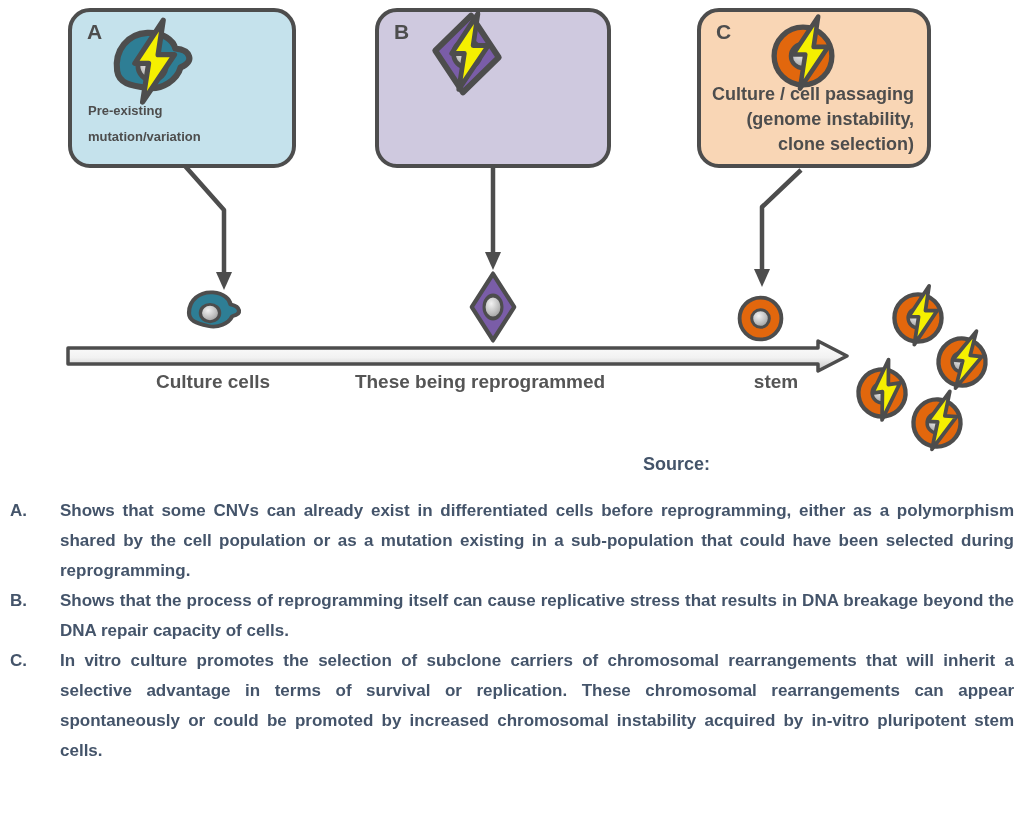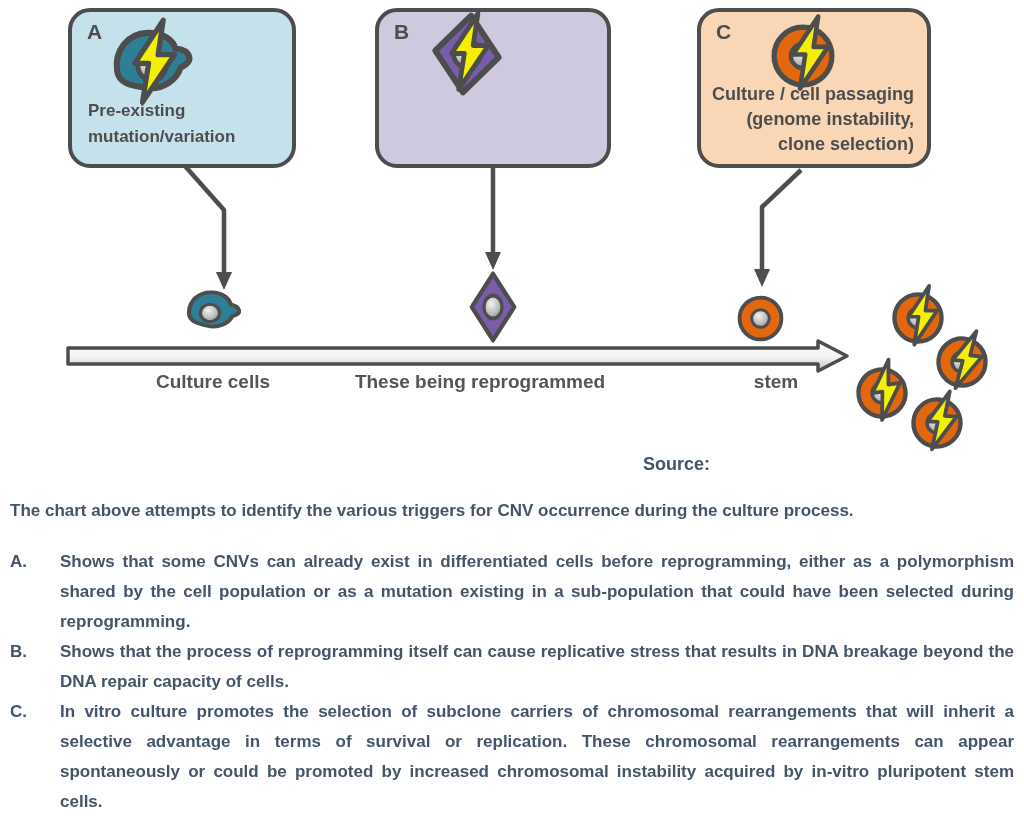--- a/index.html
+++ b/index.html
@@ -25,21 +25,21 @@
   #box-a{left:68px;width:228px;background:var(--c-box-a-bg);}
   #box-b{left:375px;width:236px;background:var(--c-box-b-bg);}
   #box-c{left:697px;width:234px;background:var(--c-box-c-bg);}
   .box-label{position:absolute;left:15px;top:8px;font-size:21px;font-weight:bold;color:var(--c-dark);}
   .box-icon{position:absolute;}
   #box-a .box-icon{left:36px;top:10px;width:88px;height:88px;}
   #box-b .box-icon{left:46px;top:0px;width:84px;height:102px;}
   #box-c .box-icon{left:64px;top:6px;width:76px;height:76px;}
   .box-text{
     position:absolute;font-weight:bold;color:var(--c-dark);
-    white-space:pre-line;line-height:26px;font-size:17px;
+    white-space:pre-line;line-height:26px;font-size:13px;
   }
   #box-a .box-text{left:16px;bottom:14px;}
   #box-b .box-text{left:0;right:0;bottom:20px;text-align:center;}
   #box-c .box-text{left:11px;bottom:7px;font-size:18px;line-height:25px;text-align:right;}
   
   #diagram-svg{position:absolute;left:0;top:0;width:1024px;height:500px;pointer-events:none;}
   .connector{fill:none;stroke:var(--c-dark);stroke-width:4.5;stroke-linejoin:round;}
   .arrowhead{fill:var(--c-dark);}
   .timeline-arrow{fill:url(#tlgrad);stroke:var(--c-dark);stroke-width:3.5;stroke-linejoin:round;}
   .cell{position:absolute;}
@@ -192,21 +192,20 @@
   <svg viewBox="0 0 100 100" style="overflow:visible">
     <use href="#shape-round" class="shape fill-orange"></use>
       <use href="#shape-nucleus" class="nucleus"></use>
       <use href="#shape-bolt" class="bolt" transform="translate(8,-4)"></use>
   </svg>
 </div>
 
 <div id="source-label">Source:</div>
 
 <div id="description">
-  <div class="intro">The chart above attempts to identify the various triggers for CNV occurrence during the culture process.</div>
   <div class="item">
     <span class="marker">A.</span>
     <span class="text">Shows that some CNVs can already exist in differentiated cells before reprogramming, either as a polymorphism shared by the cell population or as a mutation existing in a sub-population that could have been selected during reprogramming.</span>
   </div>
   <div class="item">
     <span class="marker">B.</span>
     <span class="text">Shows that the process of reprogramming itself can cause replicative stress that results in DNA breakage beyond the DNA repair capacity of cells.</span>
   </div>
   <div class="item">
     <span class="marker">C.</span>

